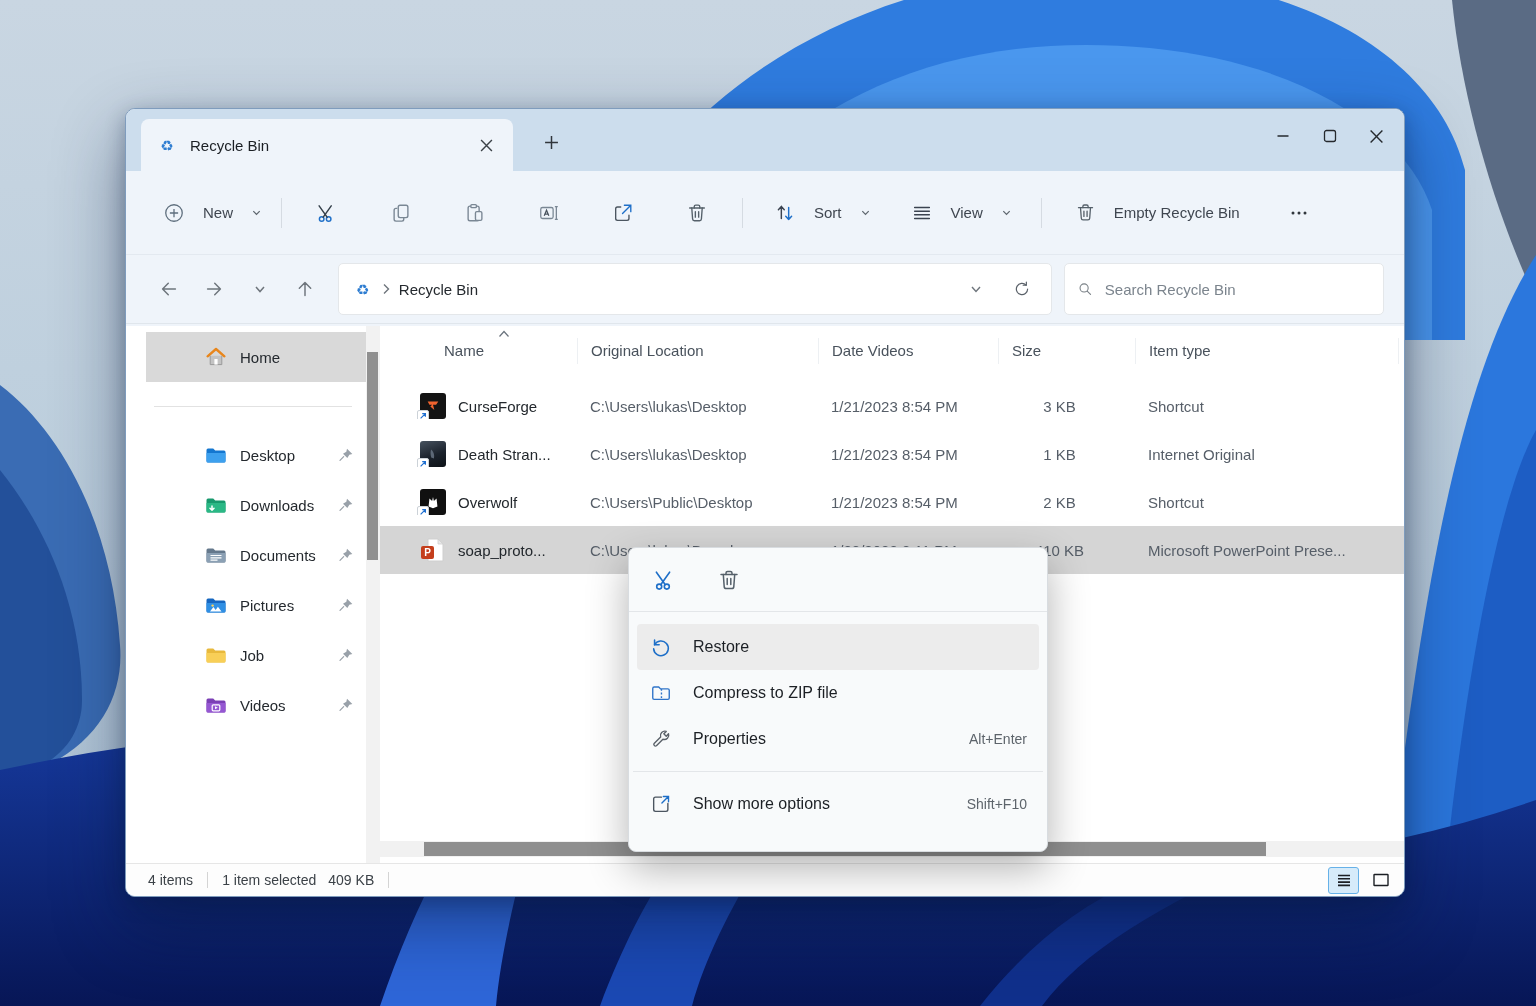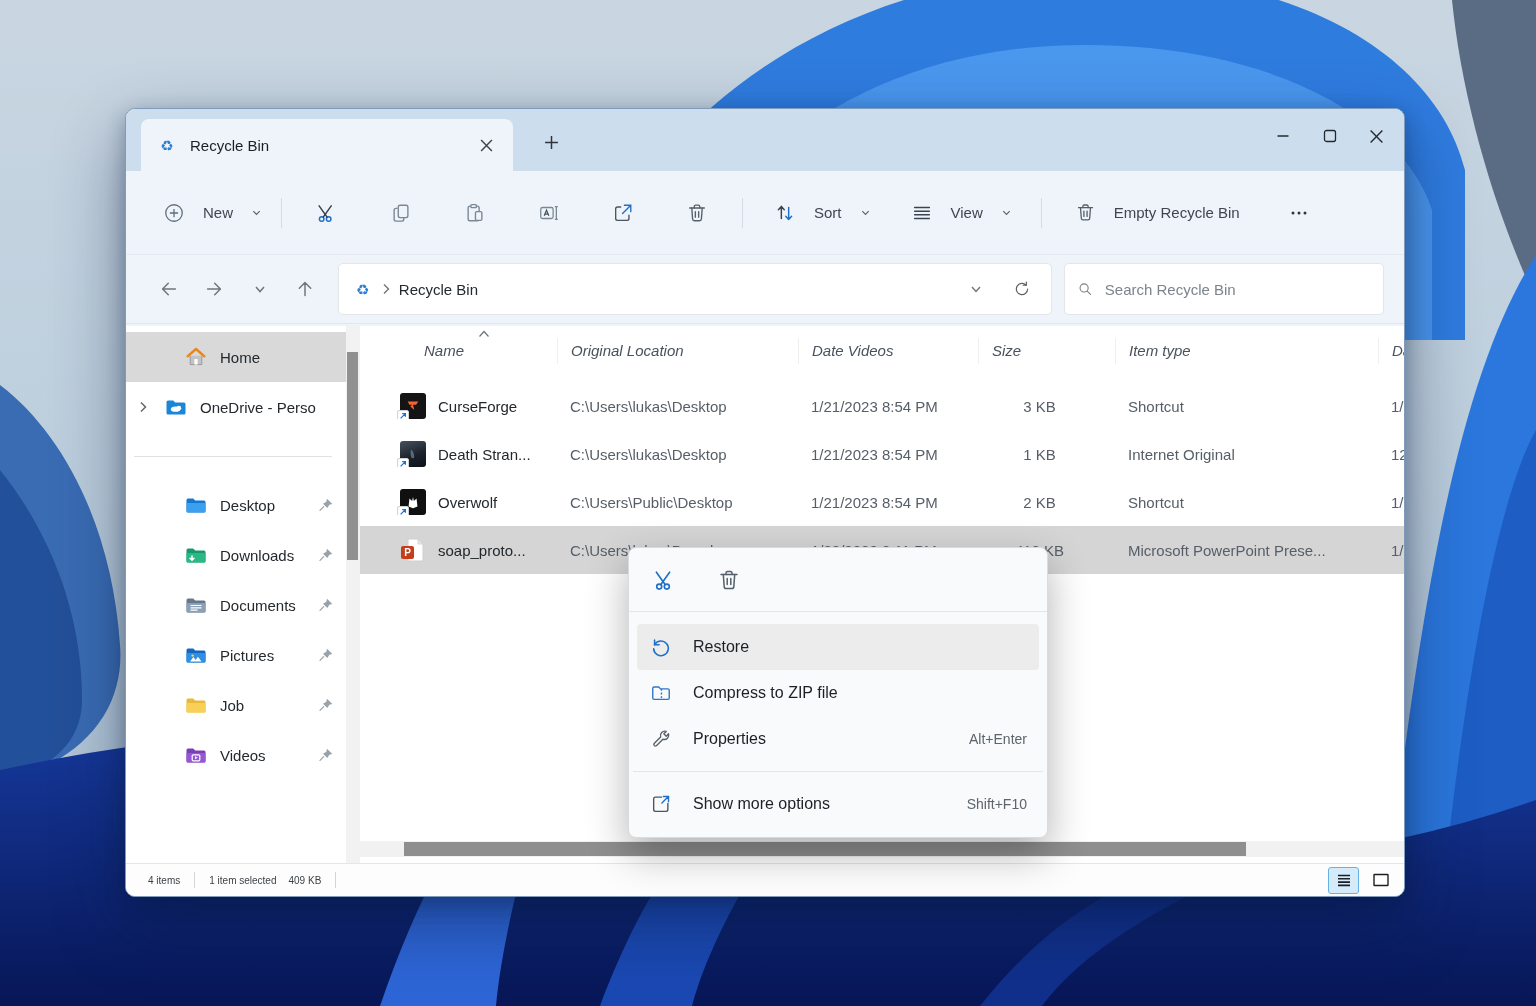--- a/index.html
+++ b/index.html
@@ -38,39 +38,39 @@
   .navbtn { width:46px; height:40px; display:flex; align-items:center; justify-content:center; border-radius:4px; }
   .addressbar { width:722px; height:52px; background:#fff; border:1px solid #e4e7ea; border-radius:5px;
                 display:flex; align-items:center; padding:0 10px 0 14px; margin-left:10px; gap:8px; font-size:15px; color:#24292e; }
   .searchbox { width:324px; height:52px; background:#fff; border:1px solid #e4e7ea; border-radius:5px;
                display:flex; align-items:center; padding:0 12px; margin-left:12px; gap:12px; }
   .searchbox input { border:0; outline:0; background:transparent; font-size:15px; color:#333; width:100%;
                      font-family:"Liberation Sans","DejaVu Sans",sans-serif; }
   .searchbox input::placeholder { color:#7b848d; opacity:1; }
 
   
-  .main { position:absolute; top:217px; bottom:33px; left:0; right:0; background:#fff; display:flex; }
+  .main { position:absolute; top:217px; bottom:33px; left:0; right:0; background:#fff; display:flex;padding-left:20px; }
   .sidebar { width:220px; padding-top:6px; position:relative; flex:none; }
   .sitem { height:50px; display:flex; align-items:center; font-size:15px; color:#24292e; }
   .sitem.sel { background:#d9d9d9; }
   .s-ind { width:58px; flex:none; display:flex; align-items:center; justify-content:flex-end; padding-right:6px; }
   .s-chev { width:34px; flex:none; display:flex; justify-content:center; color:#60686f; }
   .s-icon { width:24px; height:24px; flex:none; margin-right:12px; display:flex; align-items:center; justify-content:center; }
   .s-label { flex:1; white-space:nowrap; overflow:hidden; }
   .pin { width:16px; height:16px; margin-right:12px; flex:none; }
   .sdivider { height:48px; display:flex; align-items:center; padding:0 14px 0 8px; }
   .sdivider i { display:block; height:1px; background:#e2e2e2; width:100%; }
   .vscroll { width:14px; flex:none; background:#f2f2f2; position:relative; }
   .vthumb { position:absolute; left:1px; width:11px; top:26px; height:208px; background:#909090; }
 
   
   .content { flex:1; position:relative; font-size:15px; overflow:hidden; }
   .grid6 { display:grid; grid-template-columns:197px 241px 180px 137px 263px 1fr; align-items:center; }
   .thead { height:50px; color:#49525c; position:relative; }
-  .hc { padding-left:13px; height:26px; line-height:26px; border-left:1px solid #edf0f3; white-space:nowrap; overflow:hidden;font-style:italic; }
+  .hc { padding-left:13px; height:26px; line-height:26px; border-left:1px solid #edf0f3; white-space:nowrap; overflow:hidden; }
   .hc.first { border-left:0; padding-left:64px; }
   .sortcaret { position:absolute; left:118px; top:4px; }
   .trow { height:48px; color:#565e68; }
   .trow.sel { background:#d5d5d5; }
   .cname { display:flex; align-items:center; gap:12px; padding-left:40px; color:#23282d; white-space:nowrap; overflow:hidden; }
   .cloc, .cdate, .ctype, .cmod { padding-left:13px; white-space:nowrap; overflow:hidden; }
   .csize { text-align:center; padding-right:14px; white-space:nowrap; }
   .rowswrap { margin-top:6px; }
 
   
@@ -81,29 +81,29 @@
   .fi-wolf .fsq { background:#101010; }
   .badge { position:absolute; left:-3px; bottom:-3px; width:12px; height:12px; background:#fff;
            border:1px solid #ccd2d8; border-radius:2px; display:flex; align-items:center; justify-content:center; }
 
   
   .hscroll { position:absolute; left:0; right:0; bottom:6px; height:16px; background:#f1f1f1; }
   .hthumb { position:absolute; left:44px; top:1px; width:842px; height:14px; background:#8f8f8f; }
 
   
   .statusbar { position:absolute; left:0; right:0; bottom:0; height:33px; background:#fdfdfd; border-top:1px solid #e6e6e6;
-               display:flex; align-items:center; gap:14px; padding-left:22px; font-size:10px; color:#3c4248; }
+               display:flex; align-items:center; gap:14px; padding-left:22px; font-size:14px; color:#3c4248; }
   .sdiv { width:1px; height:16px; background:#d4d4d4; }
   .viewtoggles { margin-left:auto; margin-right:8px; display:flex; gap:6px; align-items:center; }
   .vt { width:31px; height:27px; display:flex; align-items:center; justify-content:center; border-radius:3px; border:1px solid transparent; }
   .vt.active { background:#d6ebfa; border-color:#66b1e8; }
 
   
   .cmenu { position:absolute; left:628px; top:547px; width:420px; background:#f8fafb; border:1px solid #d8dce0;
-           border-radius:8px; box-shadow:0 16px 40px rgba(0,0,0,.30); z-index:10; padding-bottom:10px; }
+           border-radius:8px; box-shadow:0 16px 40px rgba(0,0,0,.30); z-index:10; padding-bottom:24px; }
   .cm-icons { height:64px; display:flex; align-items:center; padding-left:14px; gap:20px; border-bottom:1px solid #e3e6e9; }
   .cmi { width:44px; height:44px; display:flex; align-items:center; justify-content:center; border-radius:4px; }
   .cm-list { padding-top:12px; }
   .cm-item { height:46px; display:flex; align-items:center; margin:0 8px; padding:0 12px; border-radius:4px;
              font-size:16px; color:#1c2025; gap:20px; }
   .cm-item.hl { background:#ececec; }
   .cm-ic { width:24px; height:24px; flex:none; display:flex; align-items:center; justify-content:center; }
   .cm-sc { margin-left:auto; color:#5d646b; font-size:14px; }
   .cm-div { height:1px; background:#e3e6e9; margin:9px 4px; }
 
@@ -331,35 +331,20 @@
           <span class="s-ind"></span>
           <span class="s-icon">
             <svg width="24" height="24" viewBox="0 0 24 24">
                 <path d="M6.2 10.8 V19.6 h11.6 V10.8" fill="#c3c3c3" stroke="#9a9a9a" stroke-width="1"></path>
                 <rect x="10.4" y="14" width="3.2" height="5.6" fill="#fff"></rect>
                 <path d="M3.6 11.3 L12 4 L20.4 11.3" fill="none" stroke="#e8861c" stroke-width="2.4" stroke-linecap="round" stroke-linejoin="round"></path>
               </svg>
           </span>
           <span class="s-label">Home</span>
         </div>
-        <div class="sitem">
-          <span class="s-chev">
-            <svg width="12" height="12" viewBox="0 0 8 12" fill="none" stroke="#60686f" stroke-width="1.5">
-                <path d="M2 1.5 L6.5 6 L2 10.5"></path>
-              </svg>
-          </span>
-          <span class="s-icon" style="margin-left:4px">
-            <svg width="24" height="24" viewBox="0 0 24 24">
-                <path d="M2.5 7 a1.5 1.5 0 0 1 1.5 -1.5 h5.2 l2 2 h8.8 A1.5 1.5 0 0 1 21.5 9 v9 a1.5 1.5 0 0 1 -1.5 1.5 H4 A1.5 1.5 0 0 1 2.5 18 Z" fill="#1b86d8"></path>
-                <ellipse cx="11.5" cy="14.2" rx="4.6" ry="2.6" fill="#fff"></ellipse>
-                <circle cx="14.8" cy="13.2" r="2.4" fill="#fff"></circle>
-              </svg>
-          </span>
-          <span class="s-label">OneDrive - Perso</span>
-        </div>
         <div class="sdivider">
             <i></i>
           </div>
 
         <div class="sitem">
           <span class="s-ind"></span>
           <span class="s-icon">
             <svg width="24" height="24" viewBox="0 0 24 24">
                 <path d="M2.5 7 a1.5 1.5 0 0 1 1.5 -1.5 h5.2 l2 2 h8.8 A1.5 1.5 0 0 1 21.5 9 v9 a1.5 1.5 0 0 1 -1.5 1.5 H4 A1.5 1.5 0 0 1 2.5 18 Z" fill="#1477d0"></path>
                 <path d="M2.5 10 H21.5 V18 a1.5 1.5 0 0 1 -1.5 1.5 H4 A1.5 1.5 0 0 1 2.5 18 Z" fill="#3da0ee"></path>

